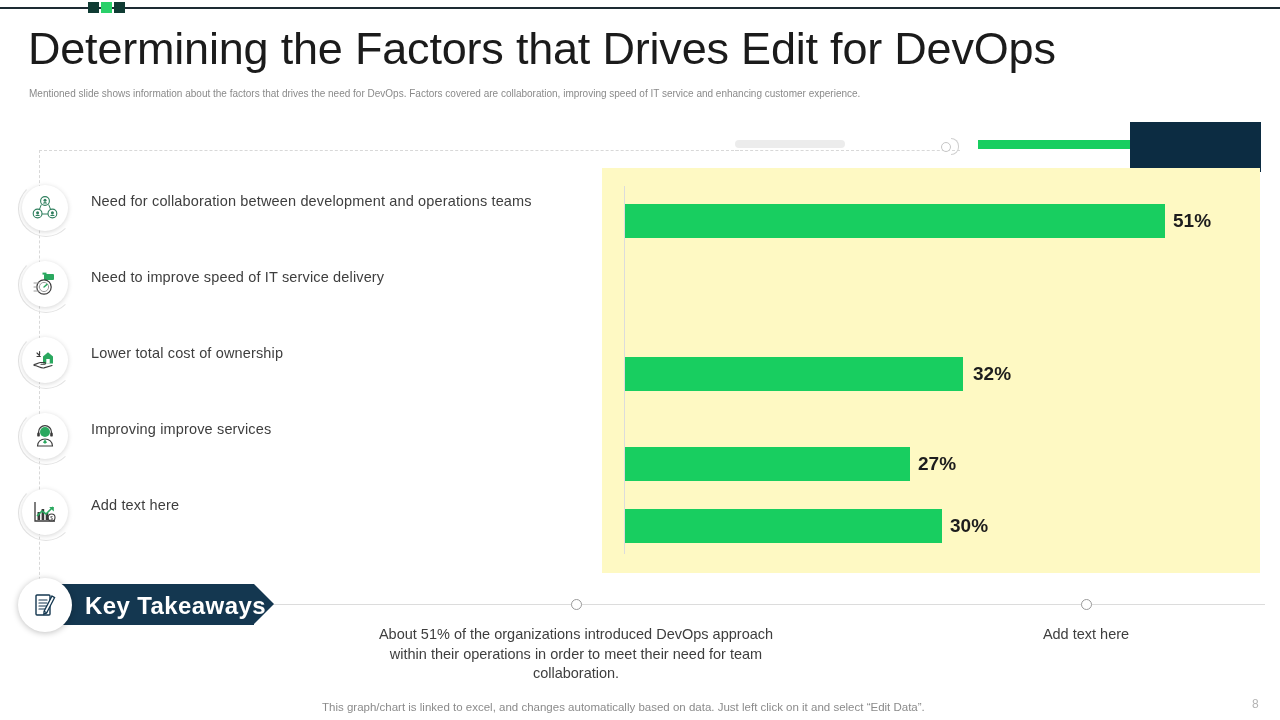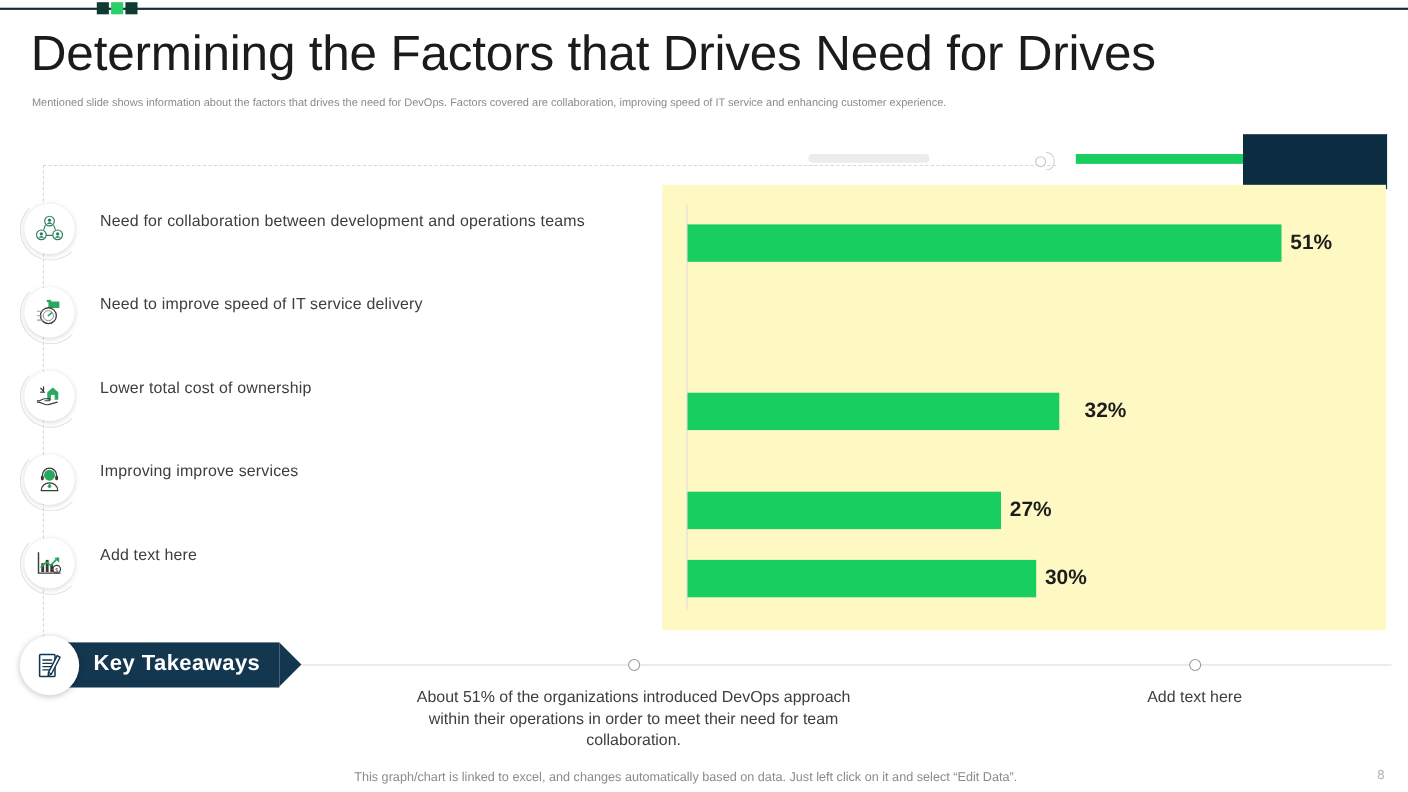--- a/index.html
+++ b/index.html
@@ -65,21 +65,21 @@
   .bar{height:34px;background:#18ce60;}
   .bar-val{position:absolute;top:50%;transform:translateY(-50%);
     font-size:19px;font-weight:bold;color:#1d1d1d;white-space:nowrap;}
 
   
   .kt-line{position:absolute;left:265px;top:604px;width:1000px;height:1px;background:#dcdcdc;}
   .kt-banner{position:absolute;left:42px;top:584px;width:212px;height:41px;background:#143750;}
   .kt-arrow{position:absolute;left:254px;top:584px;width:0;height:0;
     border-top:20.5px solid transparent;border-bottom:20.5px solid transparent;
     border-left:20px solid #143750;}
-  .kt-text{position:absolute;left:85px;top:592px;font-size:20px;font-weight:bold;
+  .kt-text{position:absolute;left:85px;top:592px;font-size:24px;font-weight:bold;
     color:#ffffff;letter-spacing:.4px;}
   .kt-ic{position:absolute;left:18px;top:578px;width:54px;height:54px;border-radius:50%;
     background:#fff;box-shadow:0 1px 6px rgba(0,0,0,.25);
     display:flex;align-items:center;justify-content:center;}
   .kt-ic-ring{position:absolute;left:22px;top:582px;width:46px;height:46px;border-radius:50%;
     border:1.5px solid #143750;}
 
   .dot{position:absolute;top:599px;width:9px;height:9px;border-radius:50%;
     background:#fff;border:1px solid #9a9a9a;}
   .take{position:absolute;top:625px;text-align:center;font-size:14.5px;line-height:19.5px;color:#3e3e3e;}
@@ -91,21 +91,21 @@
 </head>
 <body>
 
 <div class="slide">
 
   <div class="top-rule"></div>
   <div class="top-sq sq-a"></div>
   <div class="top-sq sq-b"></div>
   <div class="top-sq sq-c"></div>
 
-  <div class="title">Determining the Factors that Drives Need for Drives</div>
+  <div class="title">Determining the Factors that Drives Edit for DevOps</div>
   <div class="subtitle">Mentioned slide shows information about the factors that drives the need for DevOps. Factors covered are collaboration, improving speed of IT service and enhancing customer experience.</div>
 
   <div class="frame-h"></div>
   <div class="frame-v"></div>
   <div class="frame-h2"></div>
   <div class="frame-grayband"></div>
   <div class="knob"></div>
   <div class="knob-arc"></div>
   <div class="green-rod"></div>
   <div class="navy-box"></div>
@@ -208,21 +208,21 @@
     <div class="chart-axis" style="left:22px;top:18px;"></div>
 
     <div class="bar-row" style="left:23px;top:36px;">
       <div class="bar" style="width:540px;"></div>
       <div class="bar-val" style="left:548px;">51%</div>
     </div>
 
 
     <div class="bar-row" style="left:23px;top:189px;">
       <div class="bar" style="width:338px;"></div>
-      <div class="bar-val" style="left:361px;text-align:right;">32%</div>
+      <div class="bar-val" style="left:348px;text-align:right;">32%</div>
     </div>
 
     <div class="bar-row" style="left:23px;top:265px;margin-top:14px;">
       <div class="bar" style="width:285px;"></div>
       <div class="bar-val" style="left:293px;">27%</div>
     </div>
 
     <div class="bar-row" style="left:23px;top:341px;">
       <div class="bar" style="width:317px;"></div>
       <div class="bar-val" style="left:325px;">30%</div>

